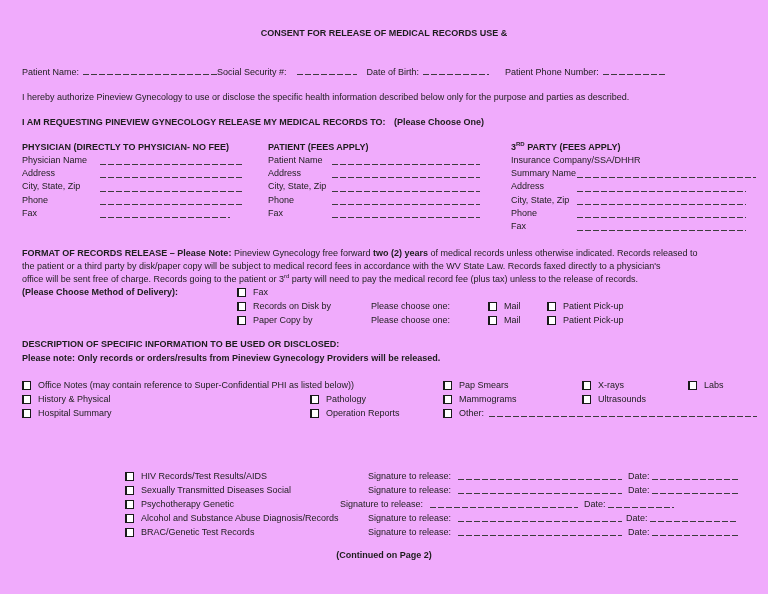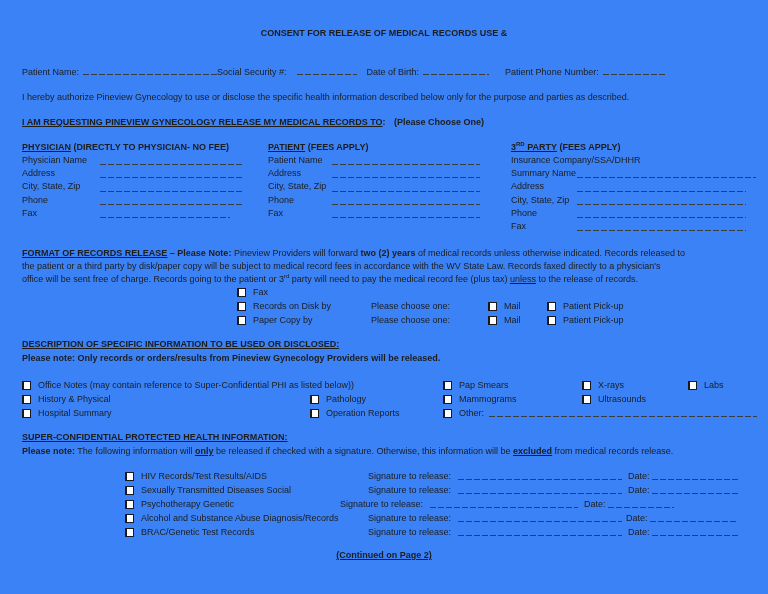--- a/index.html
+++ b/index.html
@@ -1,20 +1,20 @@
 <!DOCTYPE html>
 <html><head>
 <meta charset="utf-8">
 <style>
   html,body{margin:0;padding:0;background:#e8e8e8;}
-  #page{position:relative;width:768px;height:594px;background:#3b82f6;margin:0 auto;
+  #page{position:relative;width:768px;height:594px;background:#f0abfc;margin:0 auto;
         font-family:"Liberation Sans",sans-serif;font-size:9px;color:#1d1d1d;overflow:hidden;}
   .abs{position:absolute;white-space:nowrap;line-height:12px;}
   .b{font-weight:bold;}
-  .u{text-decoration:underline;}
+  .u{}
   .ctr{left:0;width:768px;text-align:center;}
   
   .ln{display:inline-block;height:10px;vertical-align:baseline;
       background:repeating-linear-gradient(90deg,#3c3c3c 0 6px,rgba(0,0,0,0) 6px 8px) left bottom/100% 1px no-repeat;}
   .lnabs{position:absolute;height:10px;
       background:repeating-linear-gradient(90deg,#3c3c3c 0 6px,rgba(0,0,0,0) 6px 8px) left bottom/100% 1px no-repeat;}
   .cb{position:absolute;width:6px;height:7px;border:1px solid #191919;border-left-width:2px;background:#fff;}
   sup{font-size:6px;line-height:0;}
   
   .col{position:absolute;top:141px;}
@@ -113,25 +113,26 @@
         <span class="flabel" style="width:66px">Phone</span>
         <span class="fline" style="margin-right:10px"></span>
       </div>
     <div class="frow">
         <span class="flabel" style="width:66px">Fax</span>
         <span class="fline" style="margin-right:10px"></span>
       </div>
   </div>
 
   <div class="para" style="top:247px">
-    <div class="pl"><span class="b u">FORMAT OF RECORDS RELEASE</span><span class="b"> – Please Note:</span><span>  Pineview Providers will forward </span><span class="b">two (2) years</span><span> of medical records unless otherwise indicated.  Records released to</span></div>
+    <div class="pl"><span class="b u">FORMAT OF RECORDS RELEASE</span><span class="b"> – Please Note:</span><span>  Pineview Gynecology free forward </span><span class="b">two (2) years</span><span> of medical records unless otherwise indicated.  Records released to</span></div>
     <div class="pl"><span>the patient or a third party by disk/paper copy will be subject to medical record fees in accordance with the WV State Law.  Records faxed directly to a physician's</span></div>
     <div class="pl"><span>office will be sent free of charge.  Records going to the patient or 3</span><sup>rd</sup><span> party will need to pay the medical record fee (plus tax) </span><span class="u">unless</span><span> to the release of records.</span></div>
   </div>
 
+  <div class="abs b" style="left:22px;top:286px">(Please Choose Method of Delivery):</div>
   <span class="cb" style="left:237px;top:288px"></span>
   <div class="abs" style="left:253px;top:286px">Fax</div>
 
   <span class="cb" style="left:237px;top:302px"></span>
   <div class="abs" style="left:253px;top:300px">Records on Disk by</div>
   <div class="abs" style="left:371px;top:300px">Please choose one:</div>
   <span class="cb" style="left:488px;top:302px"></span>
   <div class="abs" style="left:504px;top:300px">Mail</div>
   <span class="cb" style="left:547px;top:302px"></span>
   <div class="abs" style="left:563px;top:300px">Patient Pick-up</div>
@@ -168,24 +169,20 @@
   <div class="abs" style="left:598px;top:393px">Ultrasounds</div>
 
   <span class="cb" style="left:22px;top:409px"></span>
   <div class="abs" style="left:38px;top:407px">Hospital Summary</div>
   <span class="cb" style="left:310px;top:409px"></span>
   <div class="abs" style="left:326px;top:407px">Operation Reports</div>
   <span class="cb" style="left:443px;top:409px"></span>
   <div class="abs" style="left:459px;top:407px">Other:</div>
   <span class="lnabs" style="left:489px;top:407px;width:268px"></span>
 
-  <div class="abs b u" style="left:22px;top:431px">SUPER-CONFIDENTIAL PROTECTED HEALTH INFORMATION:</div>
-  <div class="abs" style="left:22px;top:445px">
-    <span class="b">Please note:</span><span>  The following information will </span><span class="b u">only</span><span> be released if checked with a signature.  Otherwise, this information will be </span><span class="b u">excluded</span><span> from medical records release.</span>
-  </div>
 
   <span class="cb" style="left:125px;top:472px"></span>
   <div class="abs" style="left:141px;top:470px">HIV Records/Test Results/AIDS</div>
   <div class="abs" style="left:368px;top:470px">Signature to release:</div>
   <span class="lnabs" style="left:458px;top:470px;width:164px"></span>
   <div class="abs" style="left:628px;top:470px">Date:</div>
   <span class="lnabs" style="left:652px;top:470px;width:86px"></span>
 
   <span class="cb" style="left:125px;top:486px"></span>
   <div class="abs" style="left:141px;top:484px">Sexually Transmitted Diseases Social</div>

